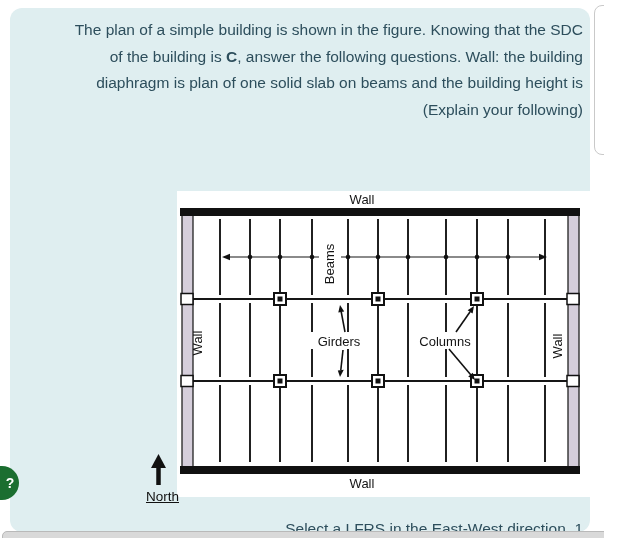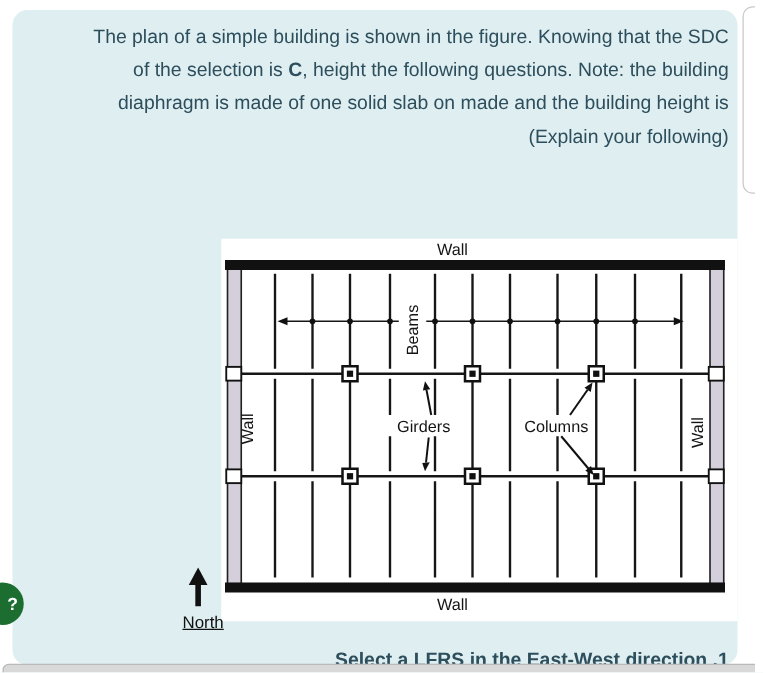--- a/index.html
+++ b/index.html
@@ -12,21 +12,21 @@
     position:absolute;left:10px;top:8px;width:580px;height:524px;
     background:#dfeef0;border-radius:12px;
   }
   .q-text{
     position:absolute;left:30px;top:9px;width:543px;
     text-align:right;color:#2d4e5c;font-size:15.5px;line-height:26.5px;
   }
   .q-text b{font-weight:bold;}
   .q-prompt{
     position:absolute;left:30px;top:512px;width:543px;
-    text-align:right;color:#2d4e5c;font-size:15.5px;font-weight:bold;
+    text-align:right;color:#2d4e5c;font-size:15.5px;
   }
   
   .help-circle{
     position:absolute;left:-15px;top:466px;width:34px;height:34px;
     border-radius:50%;background:#1b6e30;
   }
   .help-circle span{
     position:absolute;left:25px;top:17px;transform:translate(-50%,-50%);
     color:#ffffff;font-weight:bold;font-size:14px;
   }
@@ -65,22 +65,22 @@
 </style>
 </head>
 <body>
 
 <div id="screen">
 
   <div class="card">
 
     <div class="q-text">
       <div>The plan of a simple building is shown in the figure. Knowing that the SDC</div>
-      <div><span>of the selection is </span><b>C</b><span>, height the following questions. Note: the building</span></div>
-      <div>diaphragm is made of one solid slab on made and the building height is</div>
+      <div><span>of the building is </span><b>C</b><span>, answer the following questions. Wall: the building</span></div>
+      <div>diaphragm is plan of one solid slab on beams and the building height is</div>
       <div>(Explain your following)</div>
     </div>
 
     <div class="figure">
       <svg width="413" height="306" viewBox="0 0 413 306">
 
         <rect class="wall-fill" x="5" y="24" width="11" height="252"></rect>
         <rect class="wall-fill" x="391" y="24" width="11" height="252"></rect>
 
         <rect class="wallbar" x="3" y="17" width="400" height="8"></rect>

